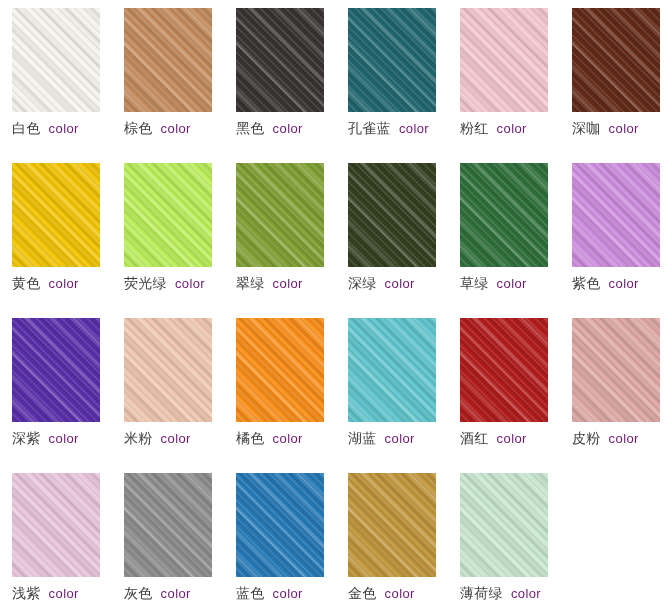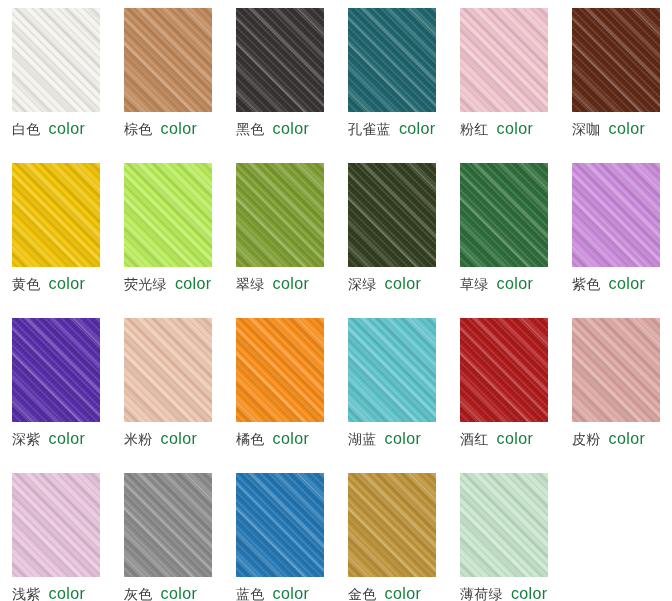--- a/index.html
+++ b/index.html
@@ -101,22 +101,22 @@
     gap: 8px;
     white-space: nowrap;
   }
   .swatch-name {
     font-size: 14px;
     color: #3d3d3d;
     line-height: 1;
     letter-spacing: 0.3px;
   }
   .swatch-sub {
-    font-size: 16px;
-    color: #15803d;
+    font-size: 13px;
+    color: #701a75;
     line-height: 1;
     letter-spacing: 0.4px;
   }
 </style>
 </head>
 <body>
 
 <div id="swatch-grid">
     <div class="swatch-cell">
       <div class="swatch-chip" style="background-color: rgb(245, 243, 237);">

